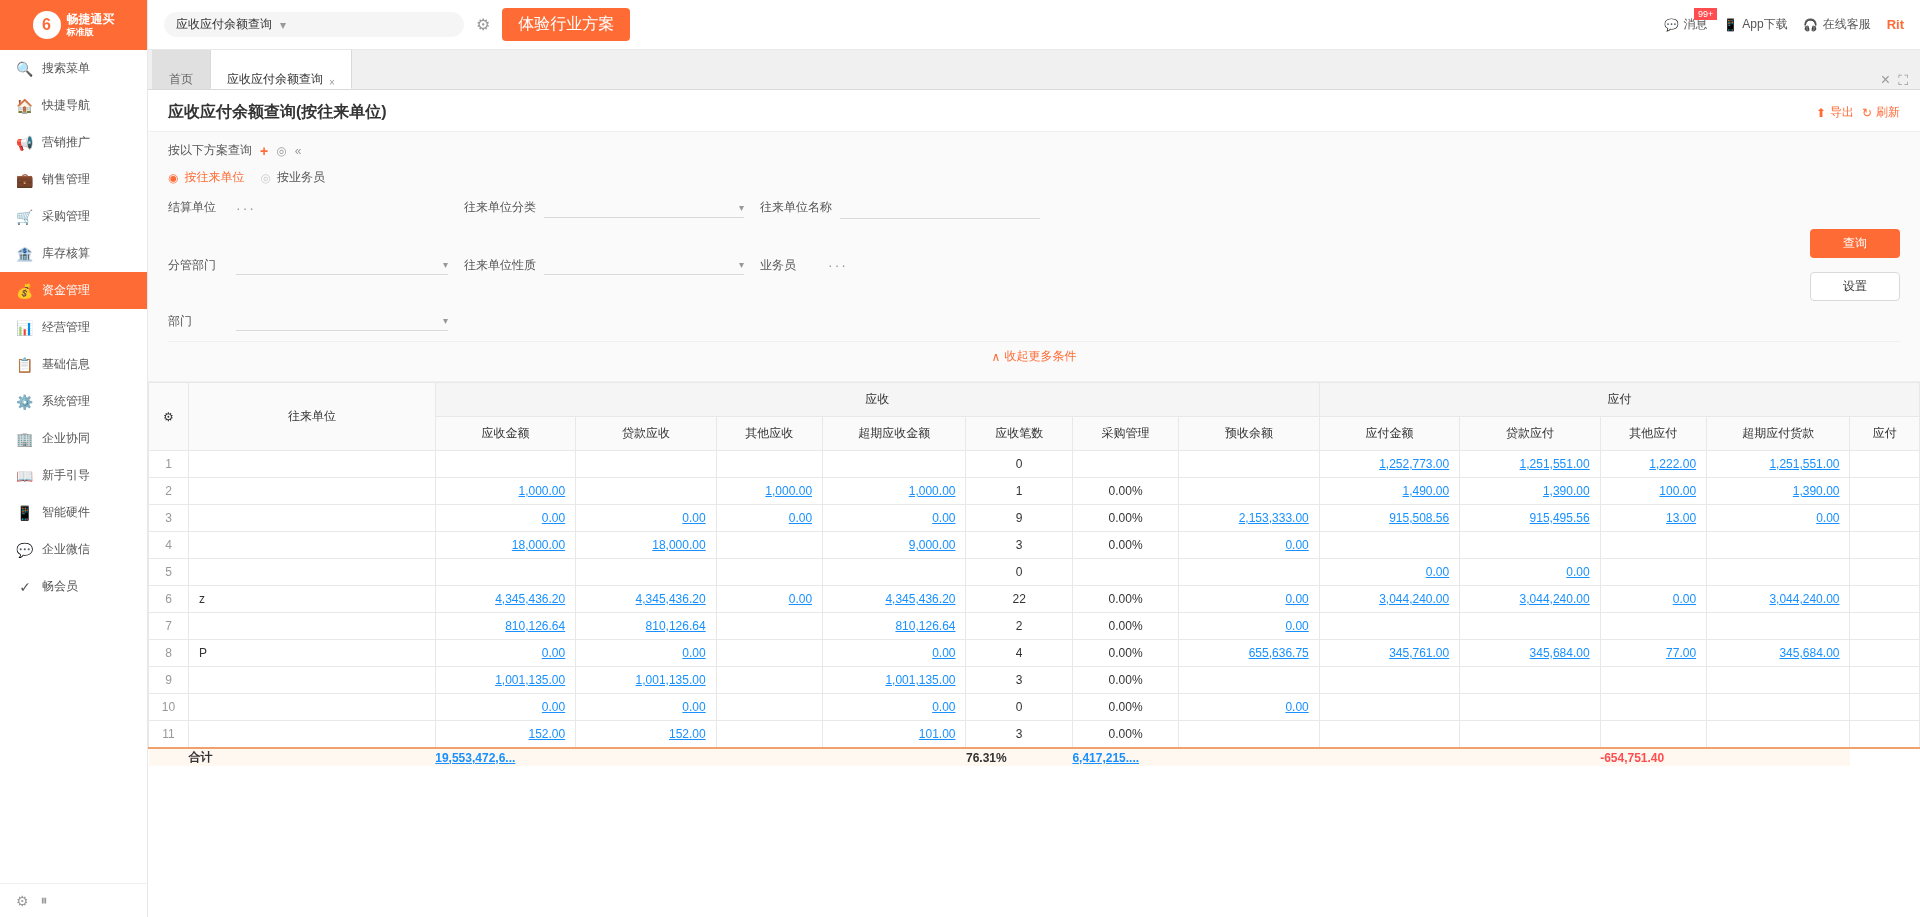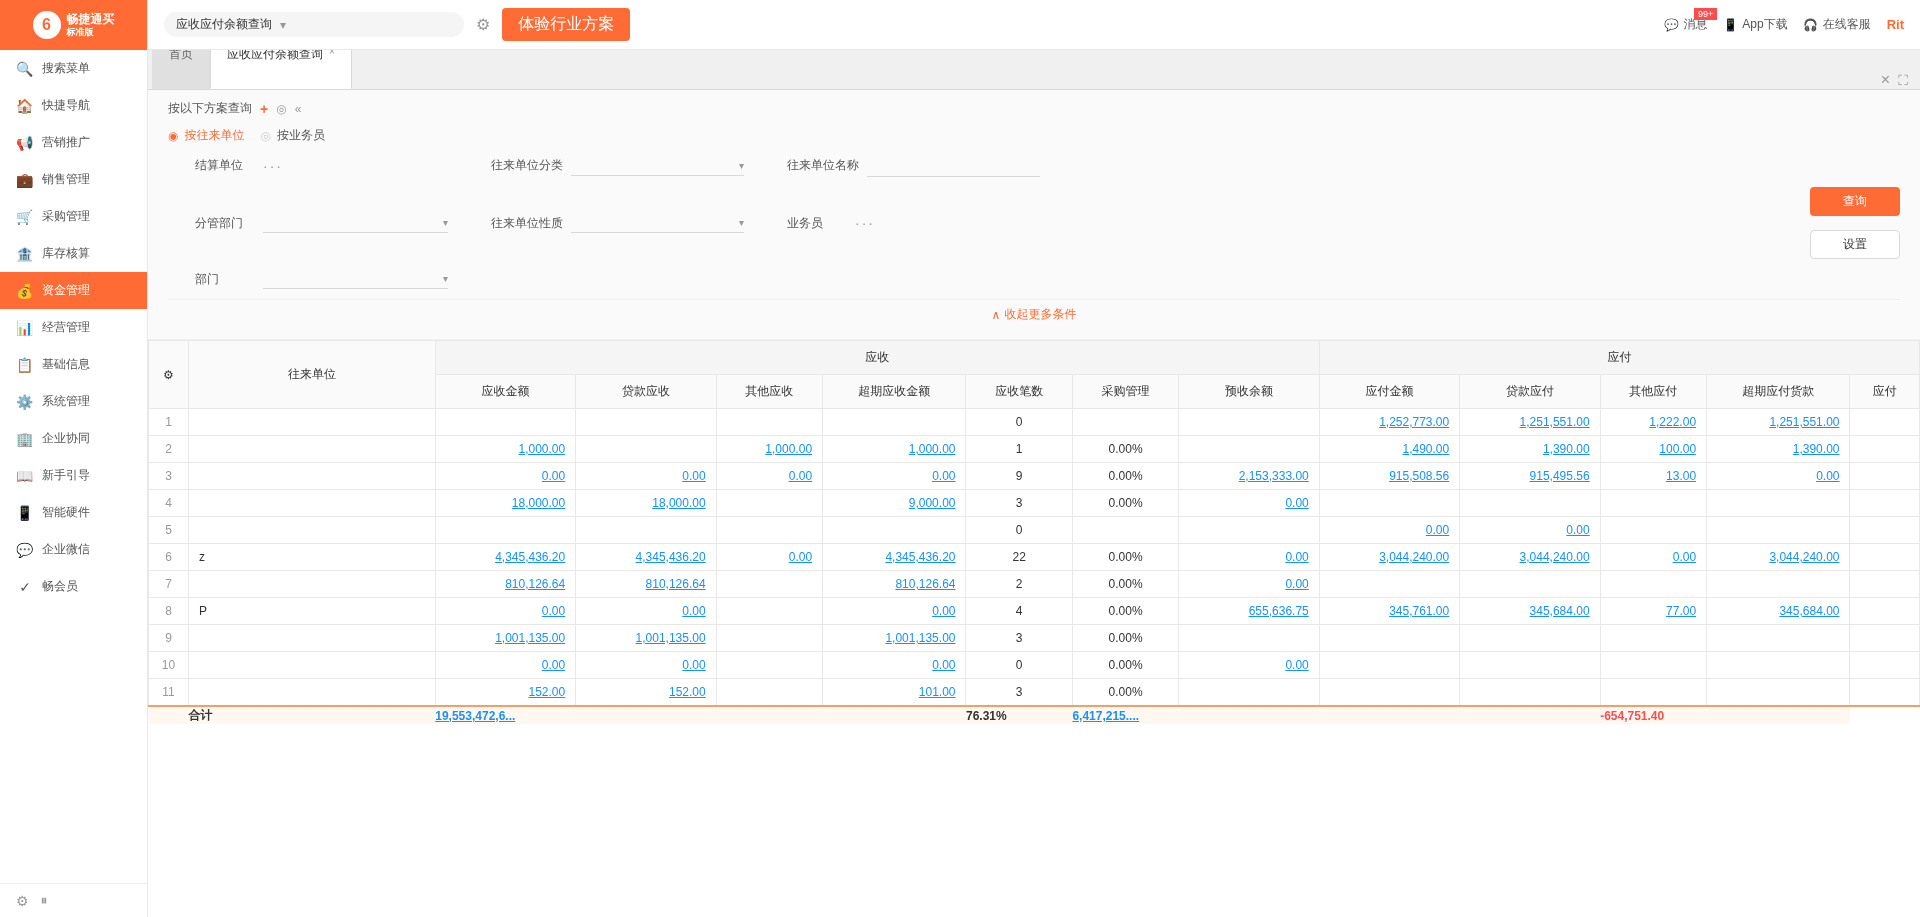--- a/index.html
+++ b/index.html
@@ -65,21 +65,21 @@
       color: #ff6b35; font-size: 13px; font-weight: bold;
     }
 
     
     .tabs {
       position: fixed; left: 148px; top: 50px; right: 0; height: 40px;
       background: #f0f0f0; display: flex; align-items: flex-end; z-index: 99;
       border-bottom: 1px solid #d9d9d9;
     }
     .tab {
-      height: 44px; padding: 0 16px; display: flex; align-items: flex-start; gap: 6px;
+      height: 44px; padding: 0 16px; display: flex; align-items: flex-end; gap: 6px;
       cursor: pointer; font-size: 12px; border-radius: 4px 4px 0 0;
       border: 1px solid transparent;
     }
     .tab.inactive { background: #e0e0e0; color: #666; margin-left: 4px; }
     .tab.active { background: white; color: #333; border-color: #d9d9d9; border-bottom-color: white; }
     .tab .close-icon { color: #999; font-size: 10px; cursor: pointer; }
     .tab-action { margin-left: auto; display: flex; align-items: center; gap: 8px; padding: 0 12px; }
     .tab-close { color: #999; cursor: pointer; font-size: 16px; }
     .tab-expand { color: #999; cursor: pointer; font-size: 14px; }
 
@@ -117,21 +117,21 @@
     .filter-add { color: #ff6b35; cursor: pointer; font-size: 14px; font-weight: bold; }
     .filter-settings { color: #999; cursor: pointer; }
     .filter-collapse { color: #999; cursor: pointer; }
     .filter-row {
       display: flex; align-items: center; gap: 16px; margin-bottom: 10px;
       flex-wrap: wrap;
     }
     .filter-group {
       display: flex; align-items: center; gap: 8px; min-width: 280px;
     }
-    .filter-label { font-size: 12px; color: #555; white-space: nowrap; min-width: 60px; margin-left: 27px; }
+    .filter-label { font-size: 12px; color: #555; white-space: nowrap; min-width: 60px; }
     .filter-input {
       flex: 1; border: none; border-bottom: 1px solid #d9d9d9;
       padding: 4px 0; font-size: 12px; background: transparent; outline: none;
       min-width: 150px;
     }
     .filter-dropdown {
       flex: 1; display: flex; align-items: center; justify-content: space-between;
       border-bottom: 1px solid #d9d9d9; padding: 4px 0; min-width: 150px; cursor: pointer;
     }
     .filter-dropdown .arrow { color: #999; font-size: 10px; }
@@ -300,20 +300,33 @@
     <span class="close-icon">×</span>
   </div>
   <div class="tab-action">
     <span class="tab-close">×</span>
     <span class="tab-expand">⛶</span>
   </div>
 </div>
 
 <div class="main">
 
+  <div class="page-header">
+    <span class="page-title">应收应付余额查询(按往来单位)</span>
+    <div class="page-actions">
+      <div class="btn-export">
+        <span>⬆</span>
+        <span>导出</span>
+      </div>
+      <div class="btn-refresh">
+        <span>↻</span>
+        <span>刷新</span>
+      </div>
+    </div>
+  </div>
 
   <div class="filter-area">
     <div class="filter-header">
       <span class="filter-title">按以下方案查询</span>
       <span class="filter-add">+</span>
       <span class="filter-settings">◎</span>
       <span class="filter-collapse">«</span>
     </div>
 
     <div style="display:flex; gap:16px; margin-bottom:10px; padding-left:0;">

